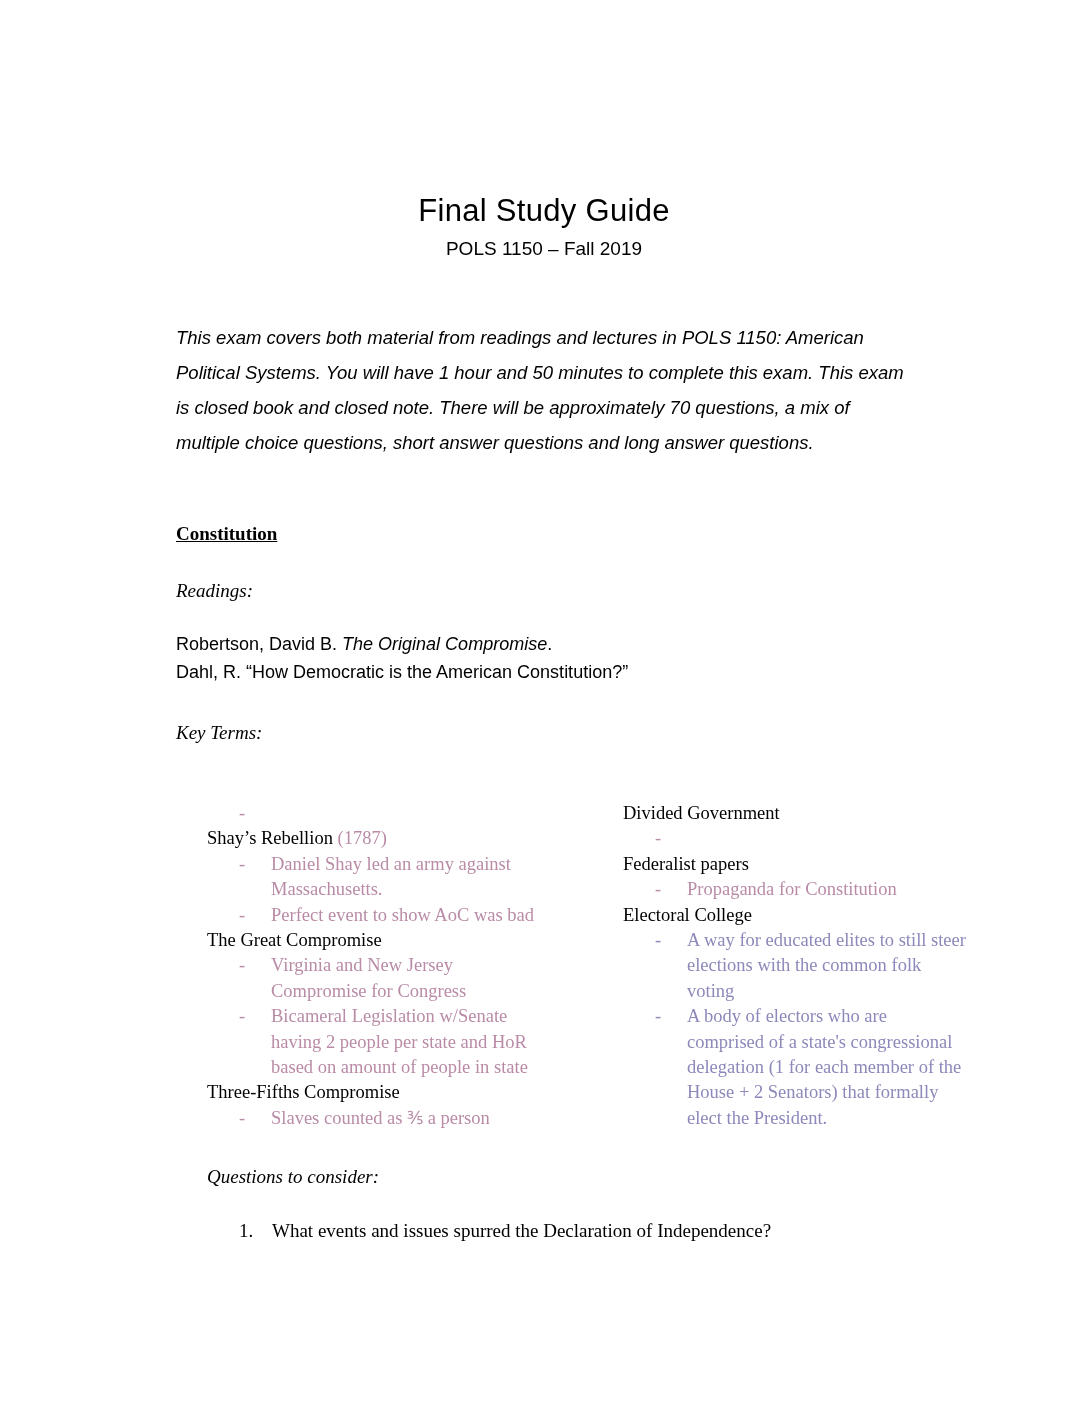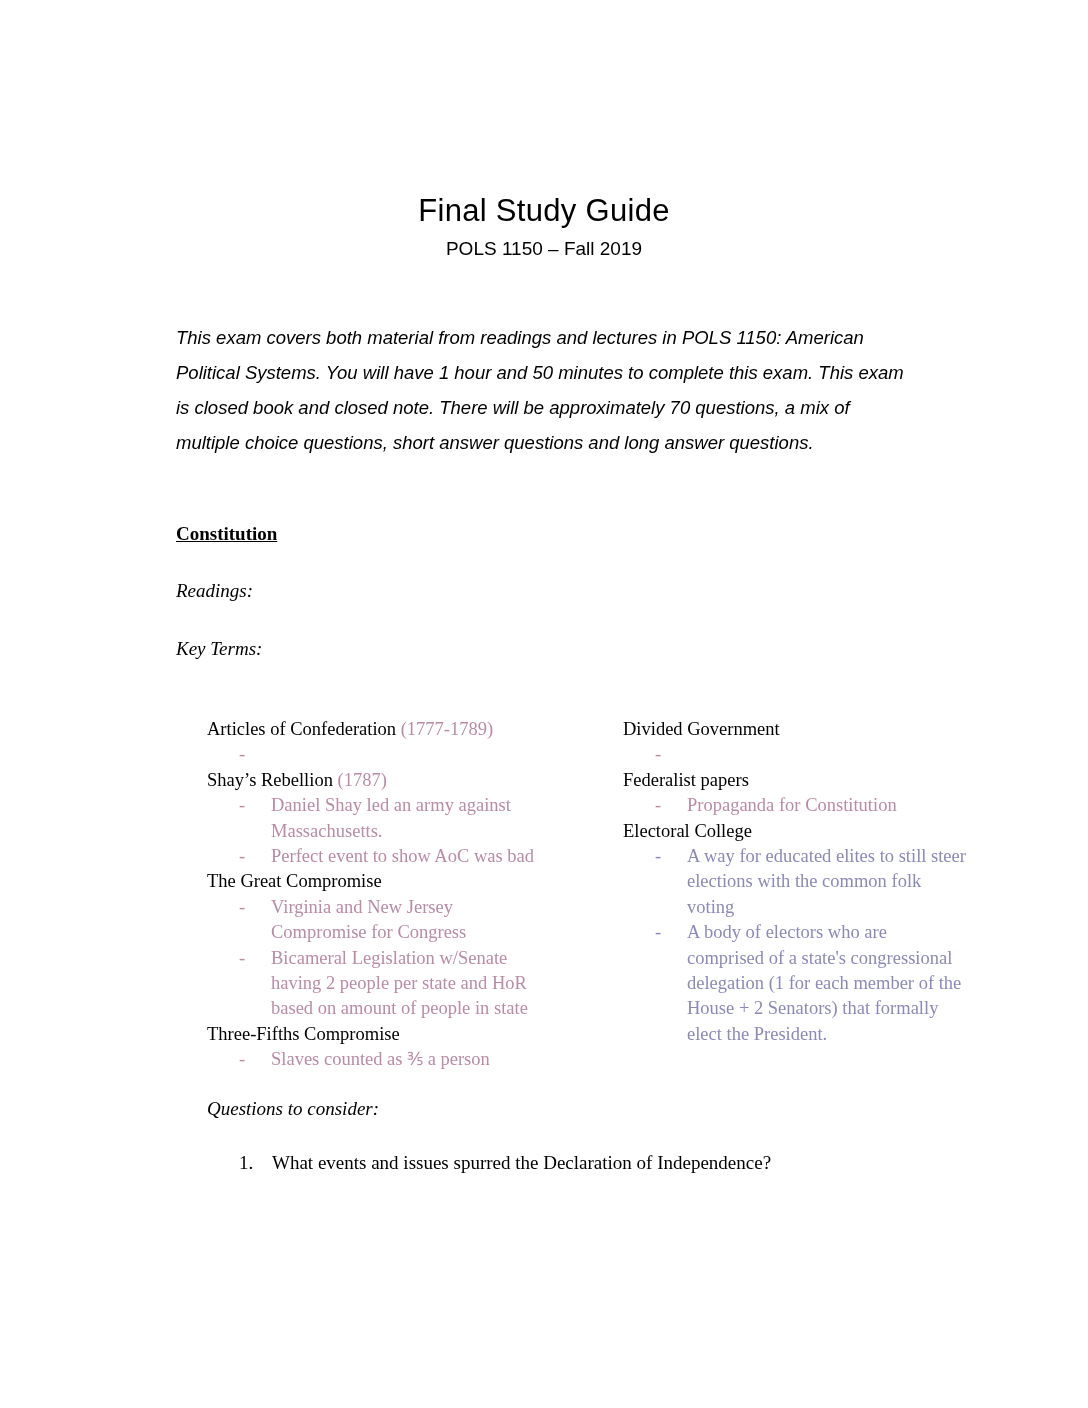--- a/index.html
+++ b/index.html
@@ -69,21 +69,21 @@
   .c-lavender { color: var(--lavender, #8c89ba); }
   .bullet {
     display: flex;
     padding-left: 32px;
   }
   .bullet .dash {
     width: 32px;
     flex: 0 0 32px;
   }
   .bullet .btext { max-width: 281px; }
-  .questions-label { margin-top: 25px; margin-left: 31px; }
+  .questions-label { margin-top: 35px; margin-left: 31px; }
   .question-item {
     display: flex;
     margin-top: 30px;
     padding-left: 63px;
     font-size: 19px;
     line-height: 26px;
   }
   .question-item .qnum { width: 33px; flex: 0 0 33px; }
 </style>
 </head>
@@ -93,27 +93,30 @@
 
   <h1 class="doc-title">Final Study Guide</h1>
   <div class="doc-subtitle">POLS 1150 – Fall 2019</div>
 
   <p class="intro">This exam covers both material from readings and lectures in POLS 1150: American Political Systems. You will have 1 hour and 50 minutes to complete this exam. This exam is closed book and closed note. There will be approximately 70 questions, a mix of multiple choice questions, short answer questions and long answer questions.</p>
 
   <div class="section-heading">Constitution</div>
 
   <div class="serif-italic-label readings-label">Readings:</div>
 
+  <div class="readings">
+    <div><span>Robertson, David B. </span><span class="reading-italic">The Original Compromise</span><span>.</span></div>
+    <div><span>Dahl, R. “How Democratic is the American Constitution?”</span></div>
+  </div>
 
   <div class="serif-italic-label key-terms-label">Key Terms:</div>
 
   <div class="terms-columns">
 
     <div class="terms-col-left">
-      <div><span class="term-name">Articles of Confederation</span><span class="c-pink"> (1777-1789)</span></div>
       <div class="bullet c-pink">
           <span class="dash">-</span>
         </div>
 
       <div><span class="term-name">Shay’s Rebellion</span><span class="c-pink"> (1787)</span></div>
       <div class="bullet c-pink">
           <span class="dash">-</span>
           <span class="btext">Daniel Shay led an army against Massachusetts.</span>
         </div>
       <div class="bullet c-pink">

